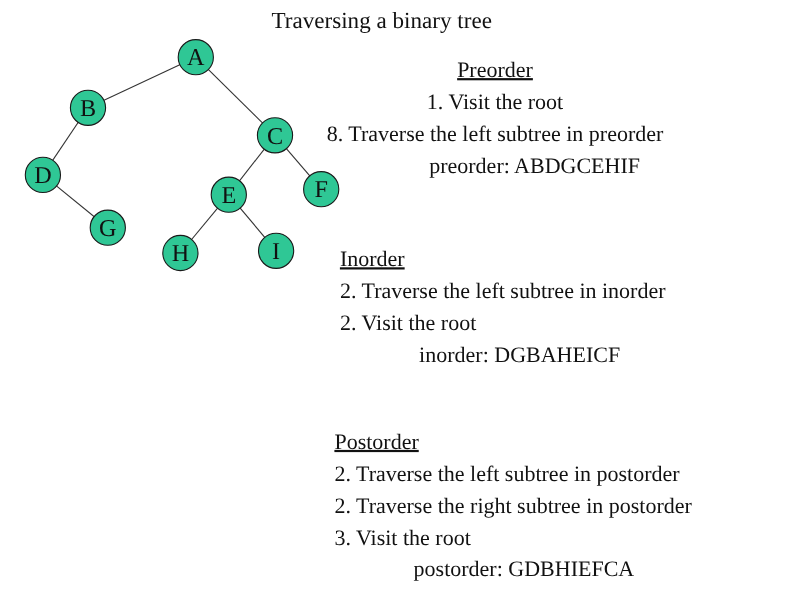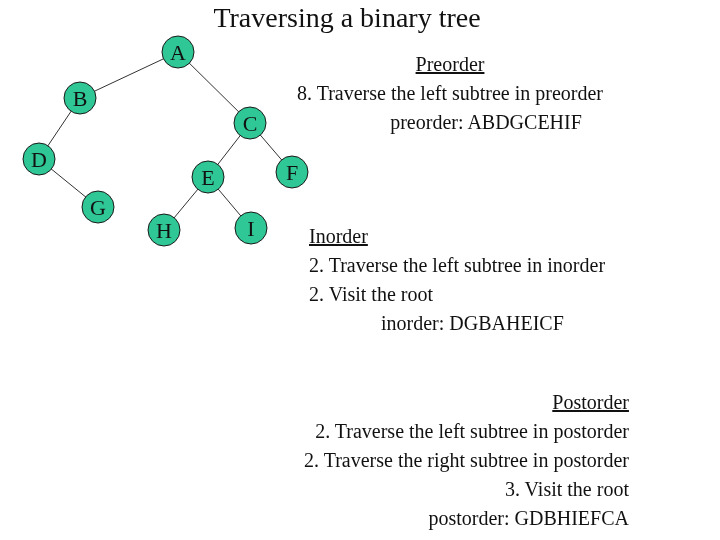--- a/index.html
+++ b/index.html
@@ -15,40 +15,40 @@
     overflow: hidden;
     font-family: "Liberation Serif", serif;
     color: #111111;
   }
   .title {
     position: absolute;
     top: 2px;
     left: 0;
     width: 694px;
     margin: 0;
-    font-size: 28px;
+    font-size: 21px;
     font-weight: normal;
     line-height: 32px;
     text-align: center;
     white-space: nowrap;
   }
   .tree {
     position: absolute;
     left: 0;
     top: 0;
   }
   .panel {
     position: absolute;
     font-size: 20px;
     line-height: 29px;
     white-space: nowrap;
   }
   .panel-preorder  { left: 297px; top: 50px; text-align: center;  }
   .panel-inorder   { left: 297px; top: 222px; margin-left: 12px; }
-  .panel-postorder { left: 304px; top: 388px; text-align: right; }
+  .panel-postorder { left: 304px; top: 388px; }
   .heading {
     text-decoration: underline;
   }
   .result {
     padding-left: 72px;
     font-family: Liberation Serif, serif;
   }
 </style>
 </head>
 <body>
@@ -99,20 +99,21 @@
         <text x="164" y="230" dy="7.5" text-anchor="middle" font-family="&quot;Liberation Serif&quot;, serif" font-size="22" fill="#111111">H</text>
       </g>
       <g>
         <circle cx="251" cy="228" r="16" fill="#2fc795" stroke="#1a1a1a" stroke-width="1"></circle>
         <text x="251" y="228" dy="7.5" text-anchor="middle" font-family="&quot;Liberation Serif&quot;, serif" font-size="22" fill="#111111">I</text>
       </g>
     </svg>
 
   <section class="panel panel-preorder">
     <div class="heading">Preorder</div>
+    <div class="step">1. Visit the root</div>
     <div class="step">8. Traverse the left subtree in preorder</div>
     <div class="result">preorder: ABDGCEHIF</div>
   </section>
 
   <section class="panel panel-inorder">
     <div class="heading">Inorder</div>
     <div class="step">2. Traverse the left subtree in inorder</div>
     <div class="step">2. Visit the root</div>
     <div class="result">inorder: DGBAHEICF</div>
   </section>

